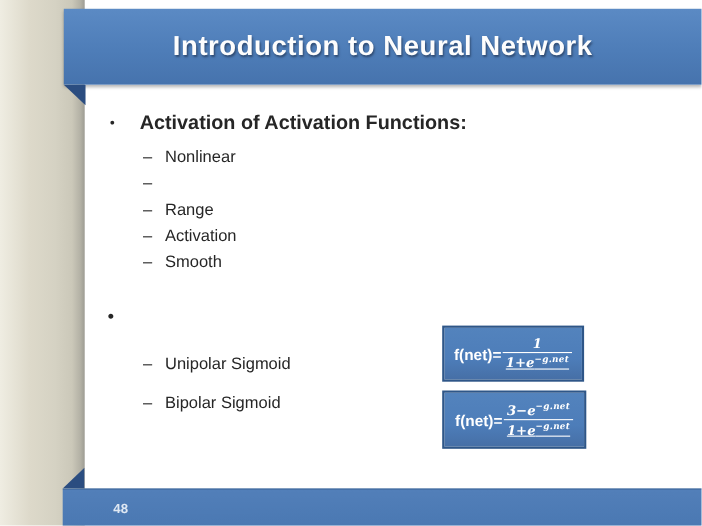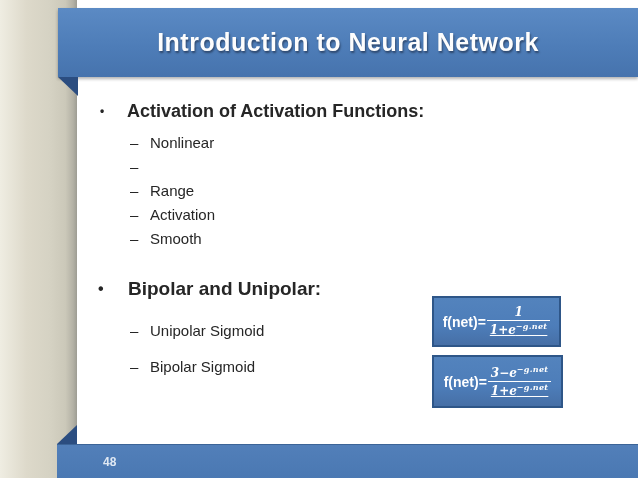--- a/index.html
+++ b/index.html
@@ -66,21 +66,20 @@
   .s2-0{top:321px;} .s2-1{top:357px;}
   .sub-item .dash{color:#262626;}
   
   .formula-box{
     position:absolute;
     background:linear-gradient(#5383bd 0%, #4d7db9 60%, #466fa6 100%);
     border:2px solid #2e5688;
     box-sizing:border-box;
     display:flex;align-items:center;justify-content:center;
     color:#ffffff;
-    margin-left:30px;
   }
   .box1{left:402px;top:296px;width:129px;height:51px;}
   .box2{left:402px;top:355px;width:131px;height:53px;}
   .lhs{font-weight:bold;font-size:14px;letter-spacing:0px;}
   .frac{
     display:inline-flex;flex-direction:column;align-items:center;
     font-family:"DejaVu Serif", serif;font-style:italic;font-weight:bold;
     font-size:12px;line-height:1.15;margin-left:1px;
   }
   .frac .num{padding:0 3px;}
@@ -121,21 +120,20 @@
       <span class="dash">–</span>
       <span>Activation</span>
     </div>
     <div class="sub-item s1-4">
       <span class="dash">–</span>
       <span>Smooth</span>
     </div>
 
     <div class="h-bullet h2">
       <span class="dot">•</span>
-      <span>Bipolar and Unipolar:</span>
     </div>
 
     <div class="sub-item s2-0">
       <span class="dash">–</span>
       <span>Unipolar Sigmoid</span>
     </div>
     <div class="sub-item s2-1">
       <span class="dash">–</span>
       <span>Bipolar Sigmoid</span>
     </div>

